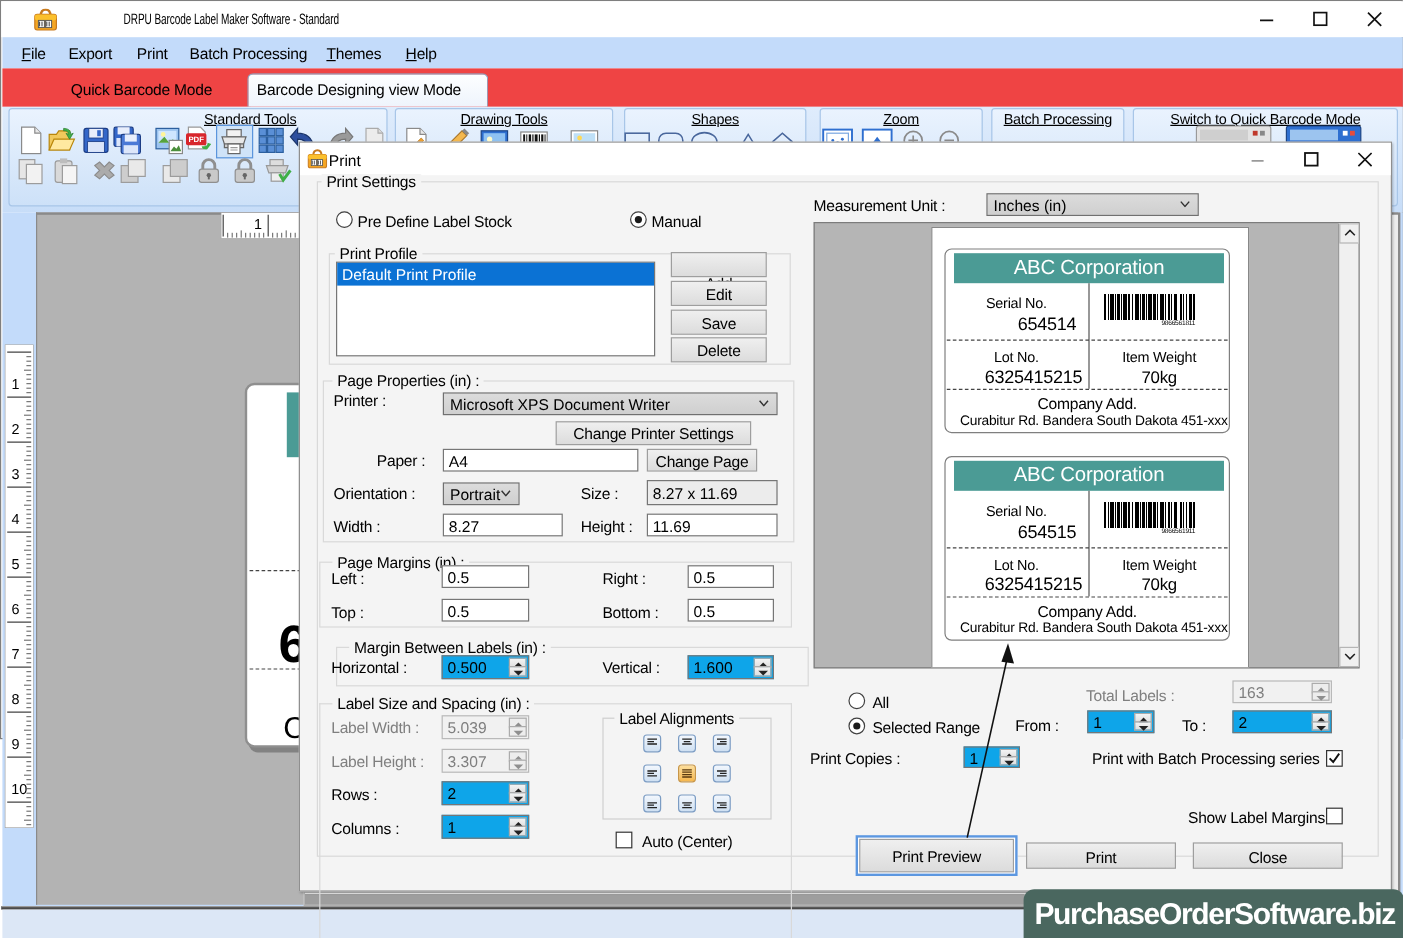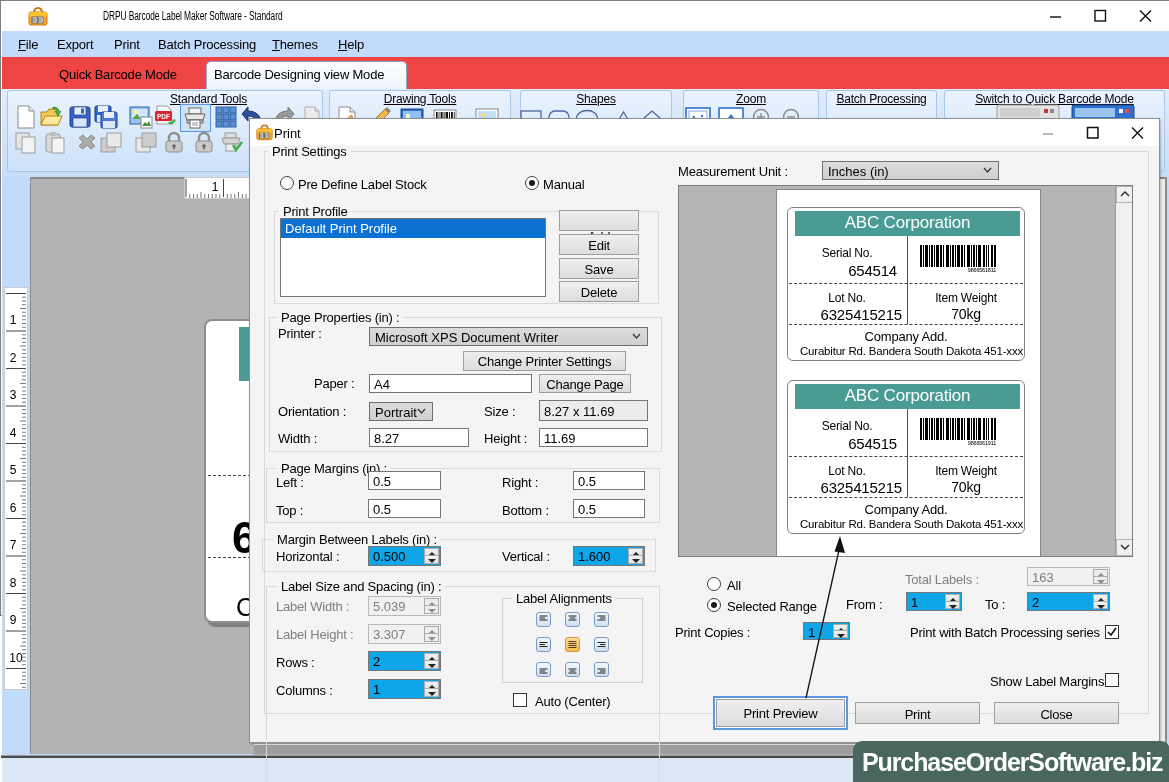--- a/index.html
+++ b/index.html
@@ -388,21 +388,21 @@
         <span class="gl" style="left:10px;">Page Margins (in) :</span>
       </div>
 <span class="lab" style="left:26px;top:356px;">Left :</span>
 <div class="tb" style="left:118px;top:352px;width:73px;height:19px;">0.5</div>
 <span class="lab" style="left:252px;top:356px;">Right :</span>
 <div class="tb" style="left:323px;top:352px;width:72px;height:19px;">0.5</div>
 <span class="lab" style="left:26px;top:384px;">Top :</span>
 <div class="tb" style="left:118px;top:380px;width:73px;height:19px;">0.5</div>
 <span class="lab" style="left:252px;top:384px;">Bottom :</span>
 <div class="tb" style="left:323px;top:380px;width:72px;height:19px;">0.5</div>
-<div class="gb" style="left:12px;top:420px;width:394px;height:33px;text-align:right;">
+<div class="gb" style="left:30px;top:420px;width:394px;height:33px;text-align:right;">
         <span class="gl" style="left:10px;">Margin Between Labels (in) :</span>
       </div>
 <span class="lab" style="left:26px;top:430px;">Horizontal :</span>
 <div class="spin" style="left:118px;top:427px;width:73px;height:20px;">
         <span class="v">0.500</span>
         <div class="spb u">
           <div class="tri-u"></div>
         </div>
         <div class="spb d">
           <div class="tri-d"></div>

